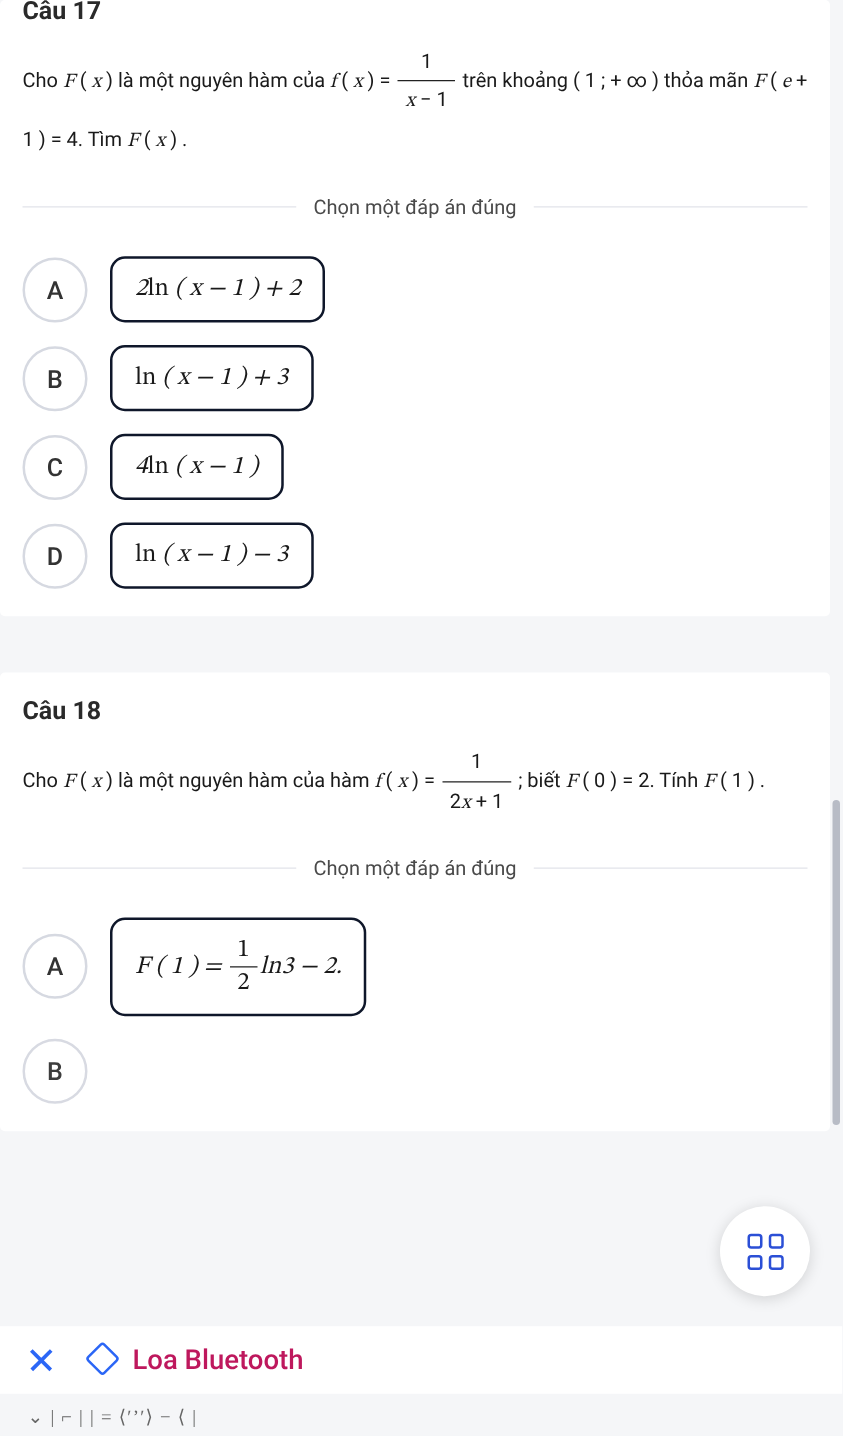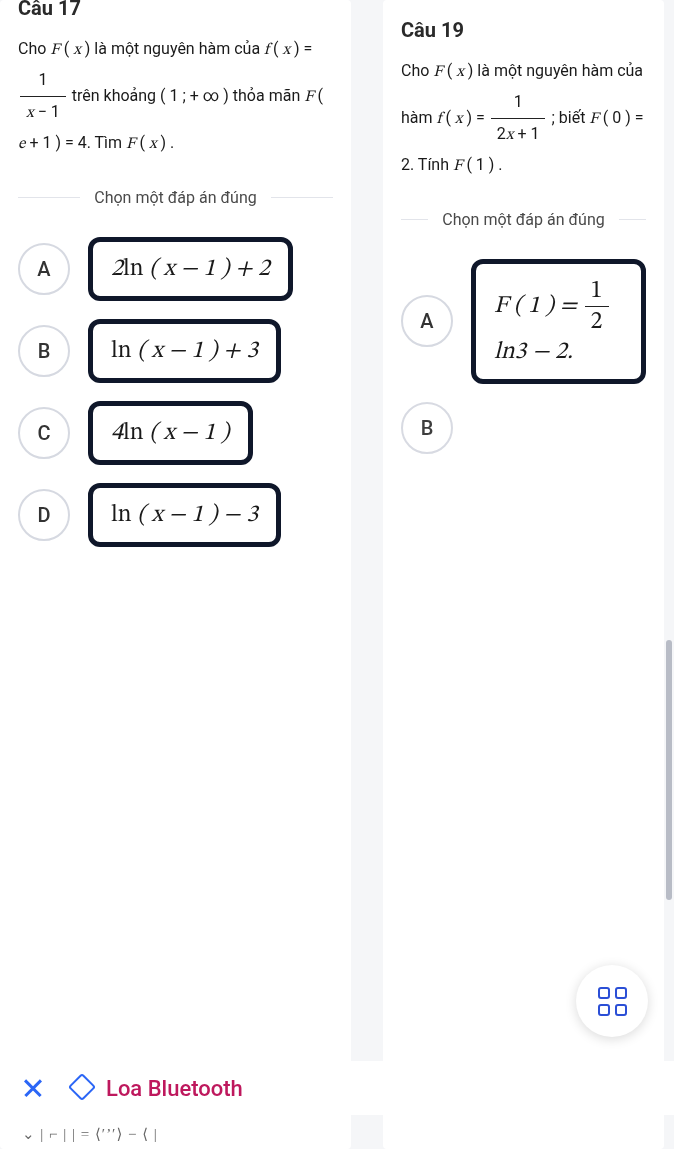--- a/index.html
+++ b/index.html
@@ -12,21 +12,22 @@
     position: relative;
     color: #1a1a1a;
   }
   .page-wrap {
     display: flex;
     height: 100%;
   }
   .content-col {
     flex: 1;
     display: flex;
-    gap: 32px;
+    flex-direction: column;
+    gap: 45px;
   }
   .card {
     background: #fff;
     border-radius: 4px;
     padding: 0 18px 22px 18px;
     position: relative;
   }
   .q-label {
     font-weight: 700;
     font-size: 20px;
@@ -74,24 +75,24 @@
     display: flex;
     align-items: center;
     justify-content: center;
     font-size: 20px;
     font-weight: 500;
     color: #333;
     background: #fff;
     flex-shrink: 0;
   }
   .opt-box {
-    border: 5px solid #0f172a;
+    border: 2px solid #0f172a;
     border-radius: 12px;
     padding: 12px 18px;
-    font-size: 24px;
+    font-size: 20px;
     background: #fff;
     display: inline-block;
     min-height: 52px;
   }
   .math {
     font-family: "Cambria Math", "STIX Two Math", "Times New Roman", serif;
     font-style: italic;
   }
   .mathup { font-style: normal; }
   .frac {
@@ -218,21 +219,21 @@
           <div class="opt-box math">4<span class="mathup">ln</span> ( <span class="math">x</span> − 1 )</div>
         </div>
         <div class="opt-row">
           <div class="opt-letter">D</div>
           <div class="opt-box math"><span class="mathup">ln</span> ( <span class="math">x</span> − 1 ) − 3</div>
         </div>
       </div>
     </div>
 
     <div class="card" style="padding-top:18px;">
-      <div class="q-label">Câu 19</div>
+      <div class="q-label">Câu 18</div>
       <div class="q-text">Cho <span class="math">F</span> ( <span class="math">x</span> ) là một nguyên hàm của hàm <span class="math">f</span> ( <span class="math">x</span> ) = <span class="frac"><span class="num">1</span><span class="den">2<span class="math">x</span> + 1</span></span> ; biết <span class="math">F</span> ( 0 ) = 2. Tính <span class="math">F</span> ( 1 ) .</div>
 
       <div class="divider-row">
         <div class="divider-line"></div>
         <div class="divider-text">Chọn một đáp án đúng</div>
         <div class="divider-line"></div>
       </div>
 
       <div class="options">
         <div class="opt-row">

